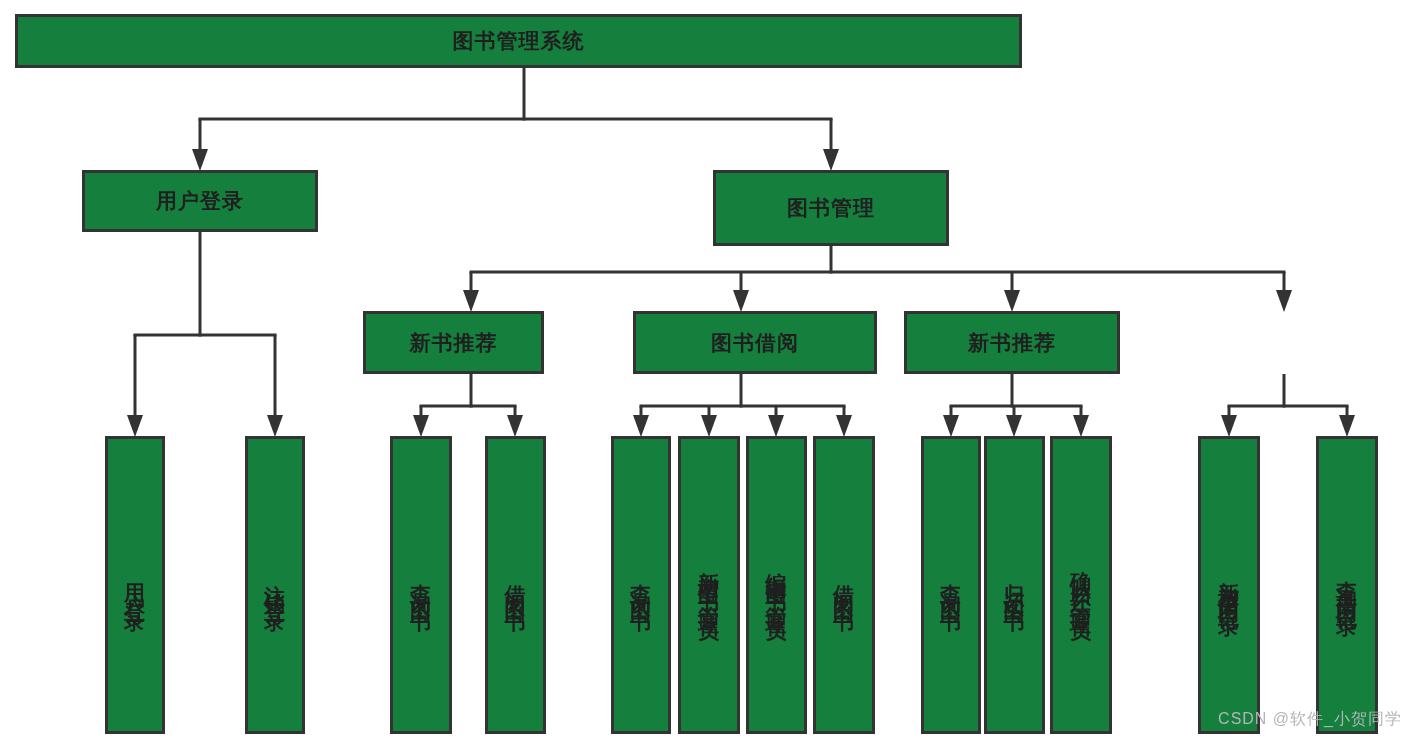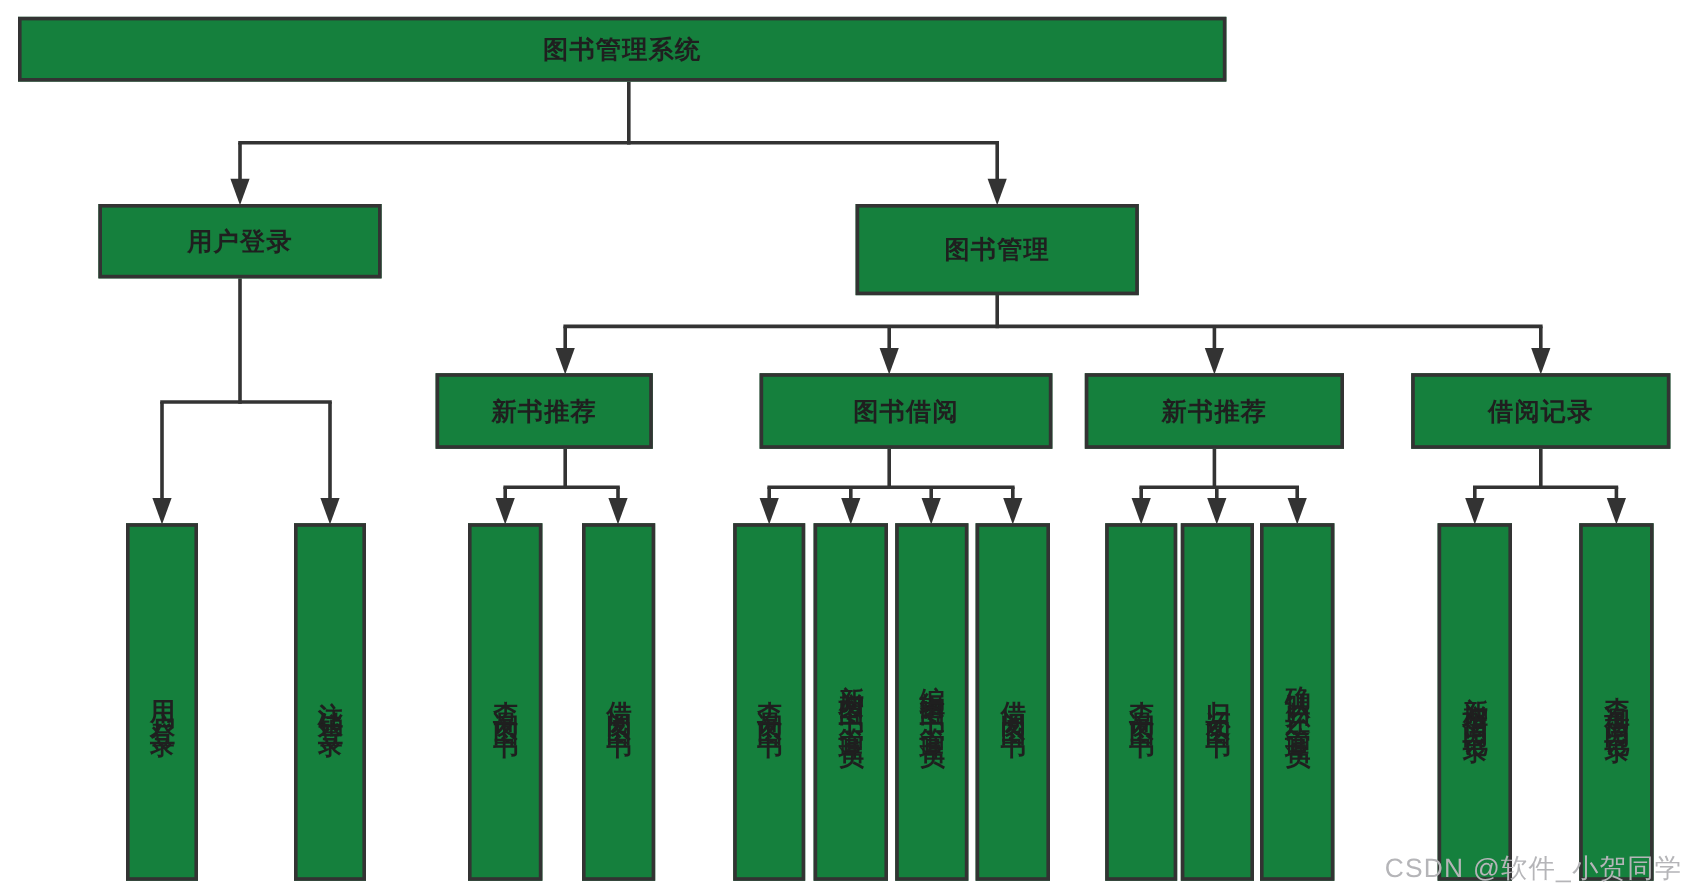--- a/index.html
+++ b/index.html
@@ -14,21 +14,21 @@
     font-size:21px;color:#1f1f1f;letter-spacing:1px;white-space:nowrap;font-weight:bold;
   }
   .node.leaf{
     writing-mode:vertical-rl;text-orientation:mixed;
     font-size:21px;letter-spacing:9px;white-space:normal;
     padding:6px 0;line-height:1;
   }
   .node.leaf.long{letter-spacing:7px;}
   .watermark{
     position:absolute;right:3px;top:709px;z-index:3;
-    font-size:22px;color:#b5b5b8;letter-spacing:1px;white-space:nowrap;
+    font-size:16px;color:#b5b5b8;letter-spacing:1px;white-space:nowrap;
   }
 </style>
 </head>
 <body>
 
 <div class="canvas">
 
   <svg class="connectors" width="1405" height="747" viewBox="0 0 1405 747">
     <g stroke="#333" stroke-width="3" fill="none">
 
@@ -99,21 +99,20 @@
   </svg>
 
   <div class="node" style="left:15px;top:14px;width:1007px;height:54px;">图书管理系统</div>
 
   <div class="node" style="left:82px;top:170px;width:236px;height:62px;">用户登录</div>
   <div class="node" style="left:713px;top:170px;width:236px;height:76px;">图书管理</div>
 
   <div class="node" style="left:363px;top:311px;width:181px;height:63px;">新书推荐</div>
   <div class="node" style="left:633px;top:311px;width:244px;height:63px;">图书借阅</div>
   <div class="node" style="left:904px;top:311px;width:216px;height:63px;">新书推荐</div>
-  <div class="node" style="left:1176px;top:311px;width:216px;height:63px;">借阅记录</div>
 
   <div class="node leaf" style="left:105px;top:436px;width:60px;height:298px;">用户登录</div>
   <div class="node leaf" style="left:245px;top:436px;width:60px;height:298px;">注销登录</div>
 
   <div class="node leaf" style="left:390px;top:436px;width:62px;height:298px;">查询图书</div>
   <div class="node leaf" style="left:485px;top:436px;width:61px;height:298px;">借阅图书</div>
 
   <div class="node leaf" style="left:611px;top:436px;width:60px;height:298px;">查询图书</div>
   <div class="node leaf long" style="left:678px;top:436px;width:62px;height:298px;">新增图书（管理员）</div>
   <div class="node leaf long" style="left:746px;top:436px;width:61px;height:298px;">编辑图书（管理员）</div>

